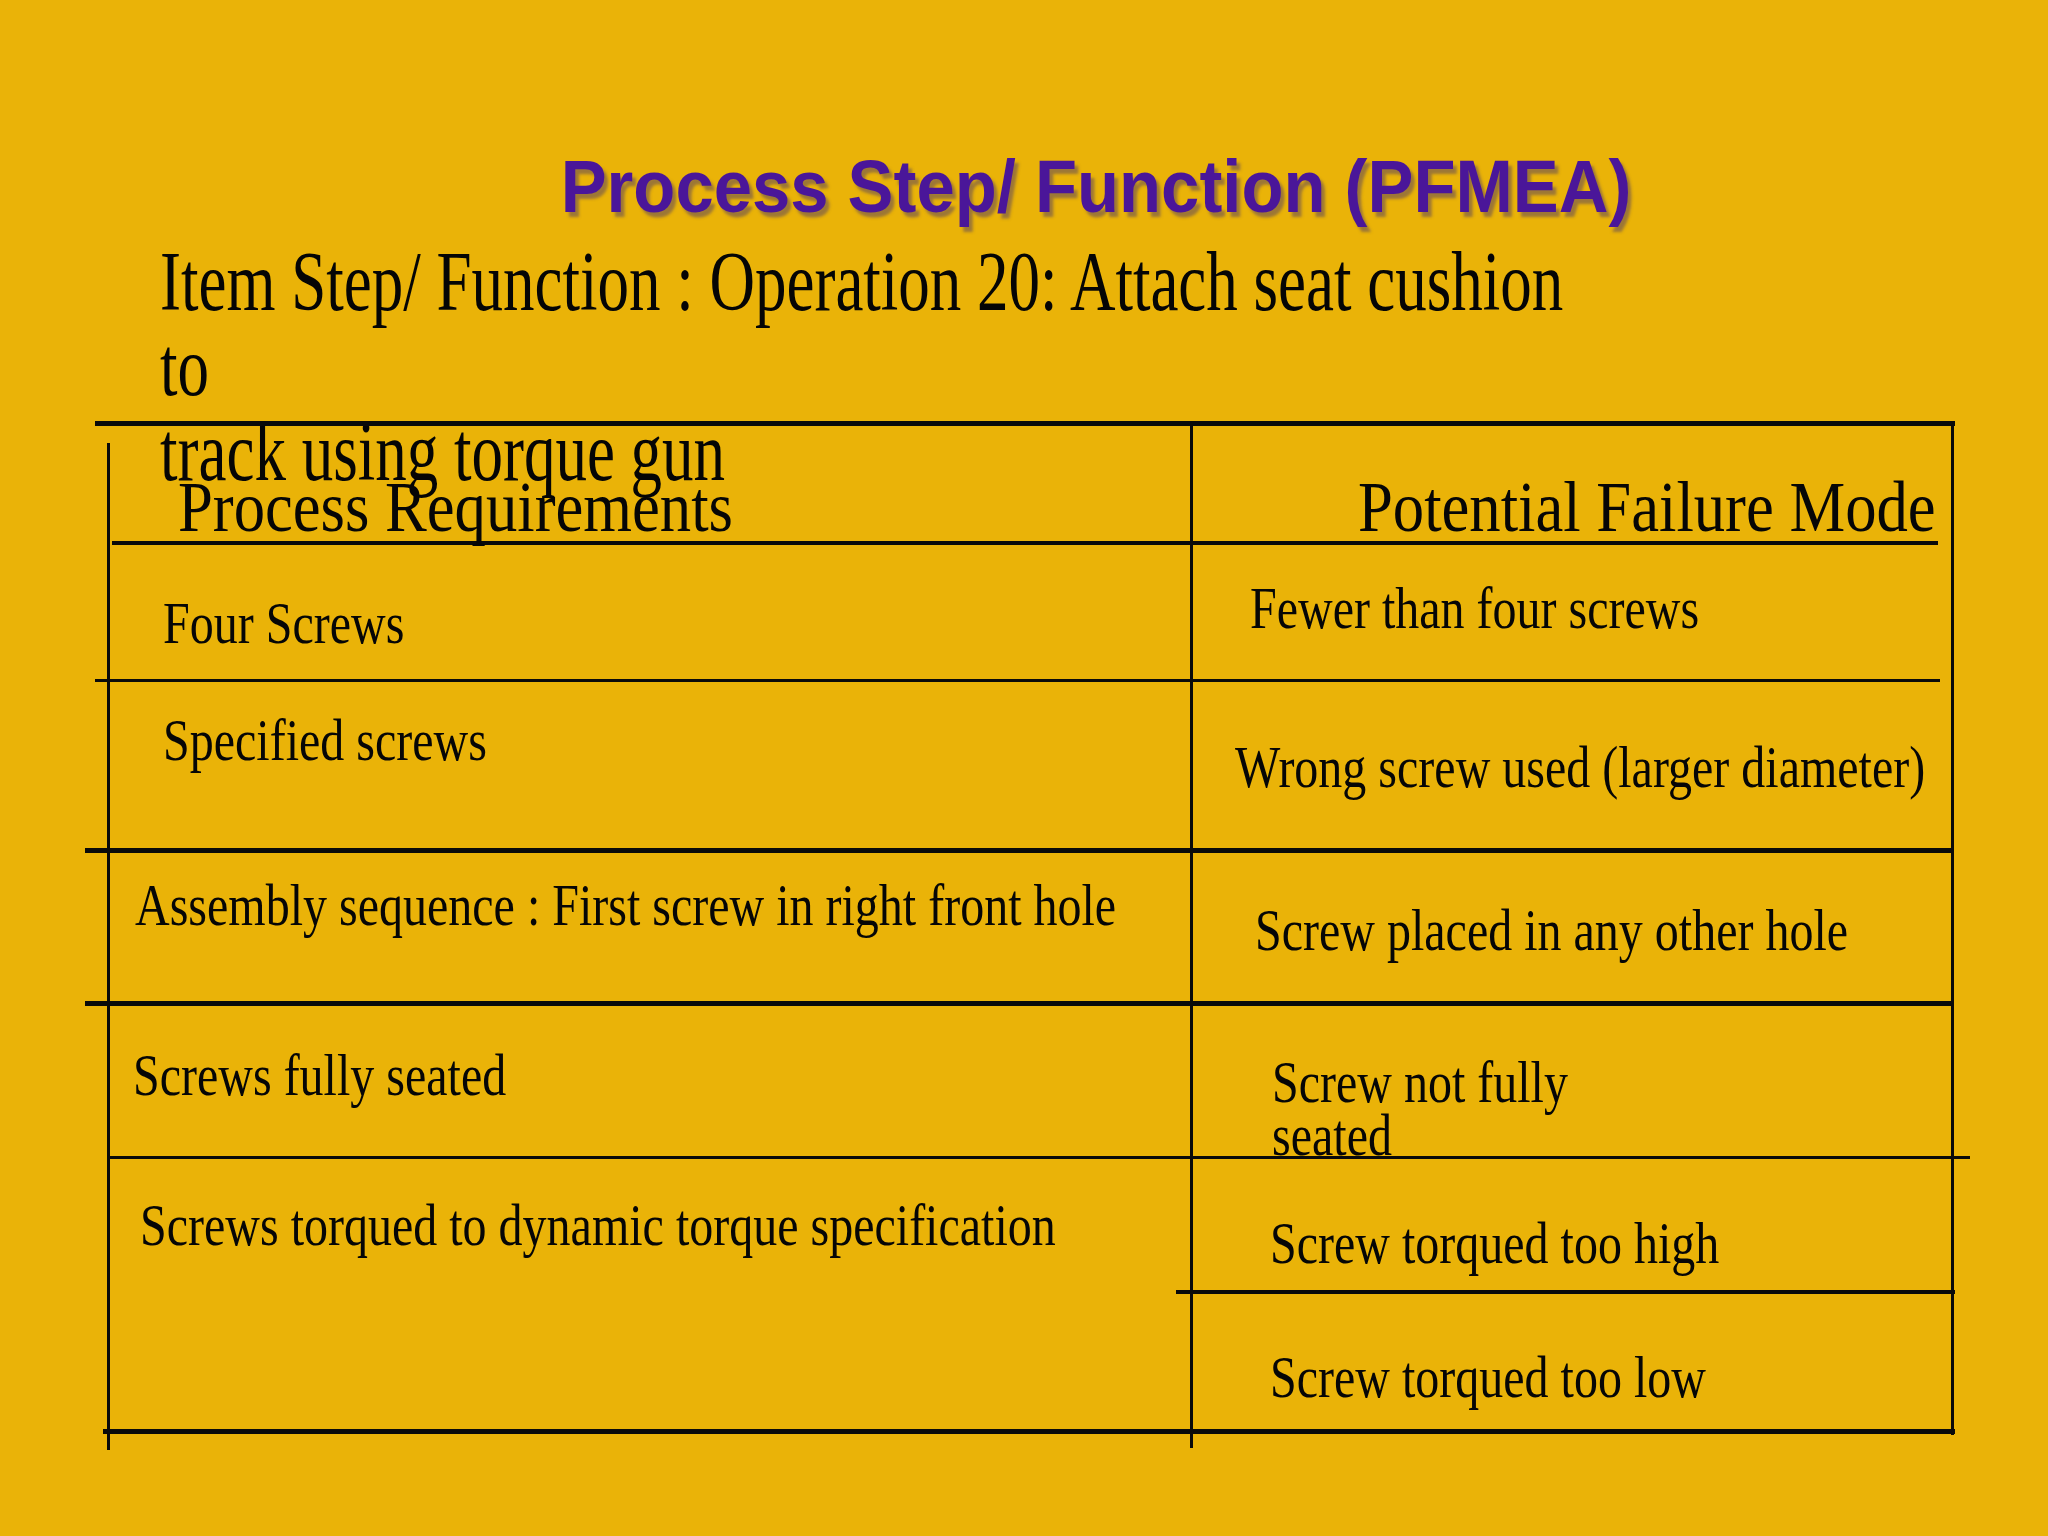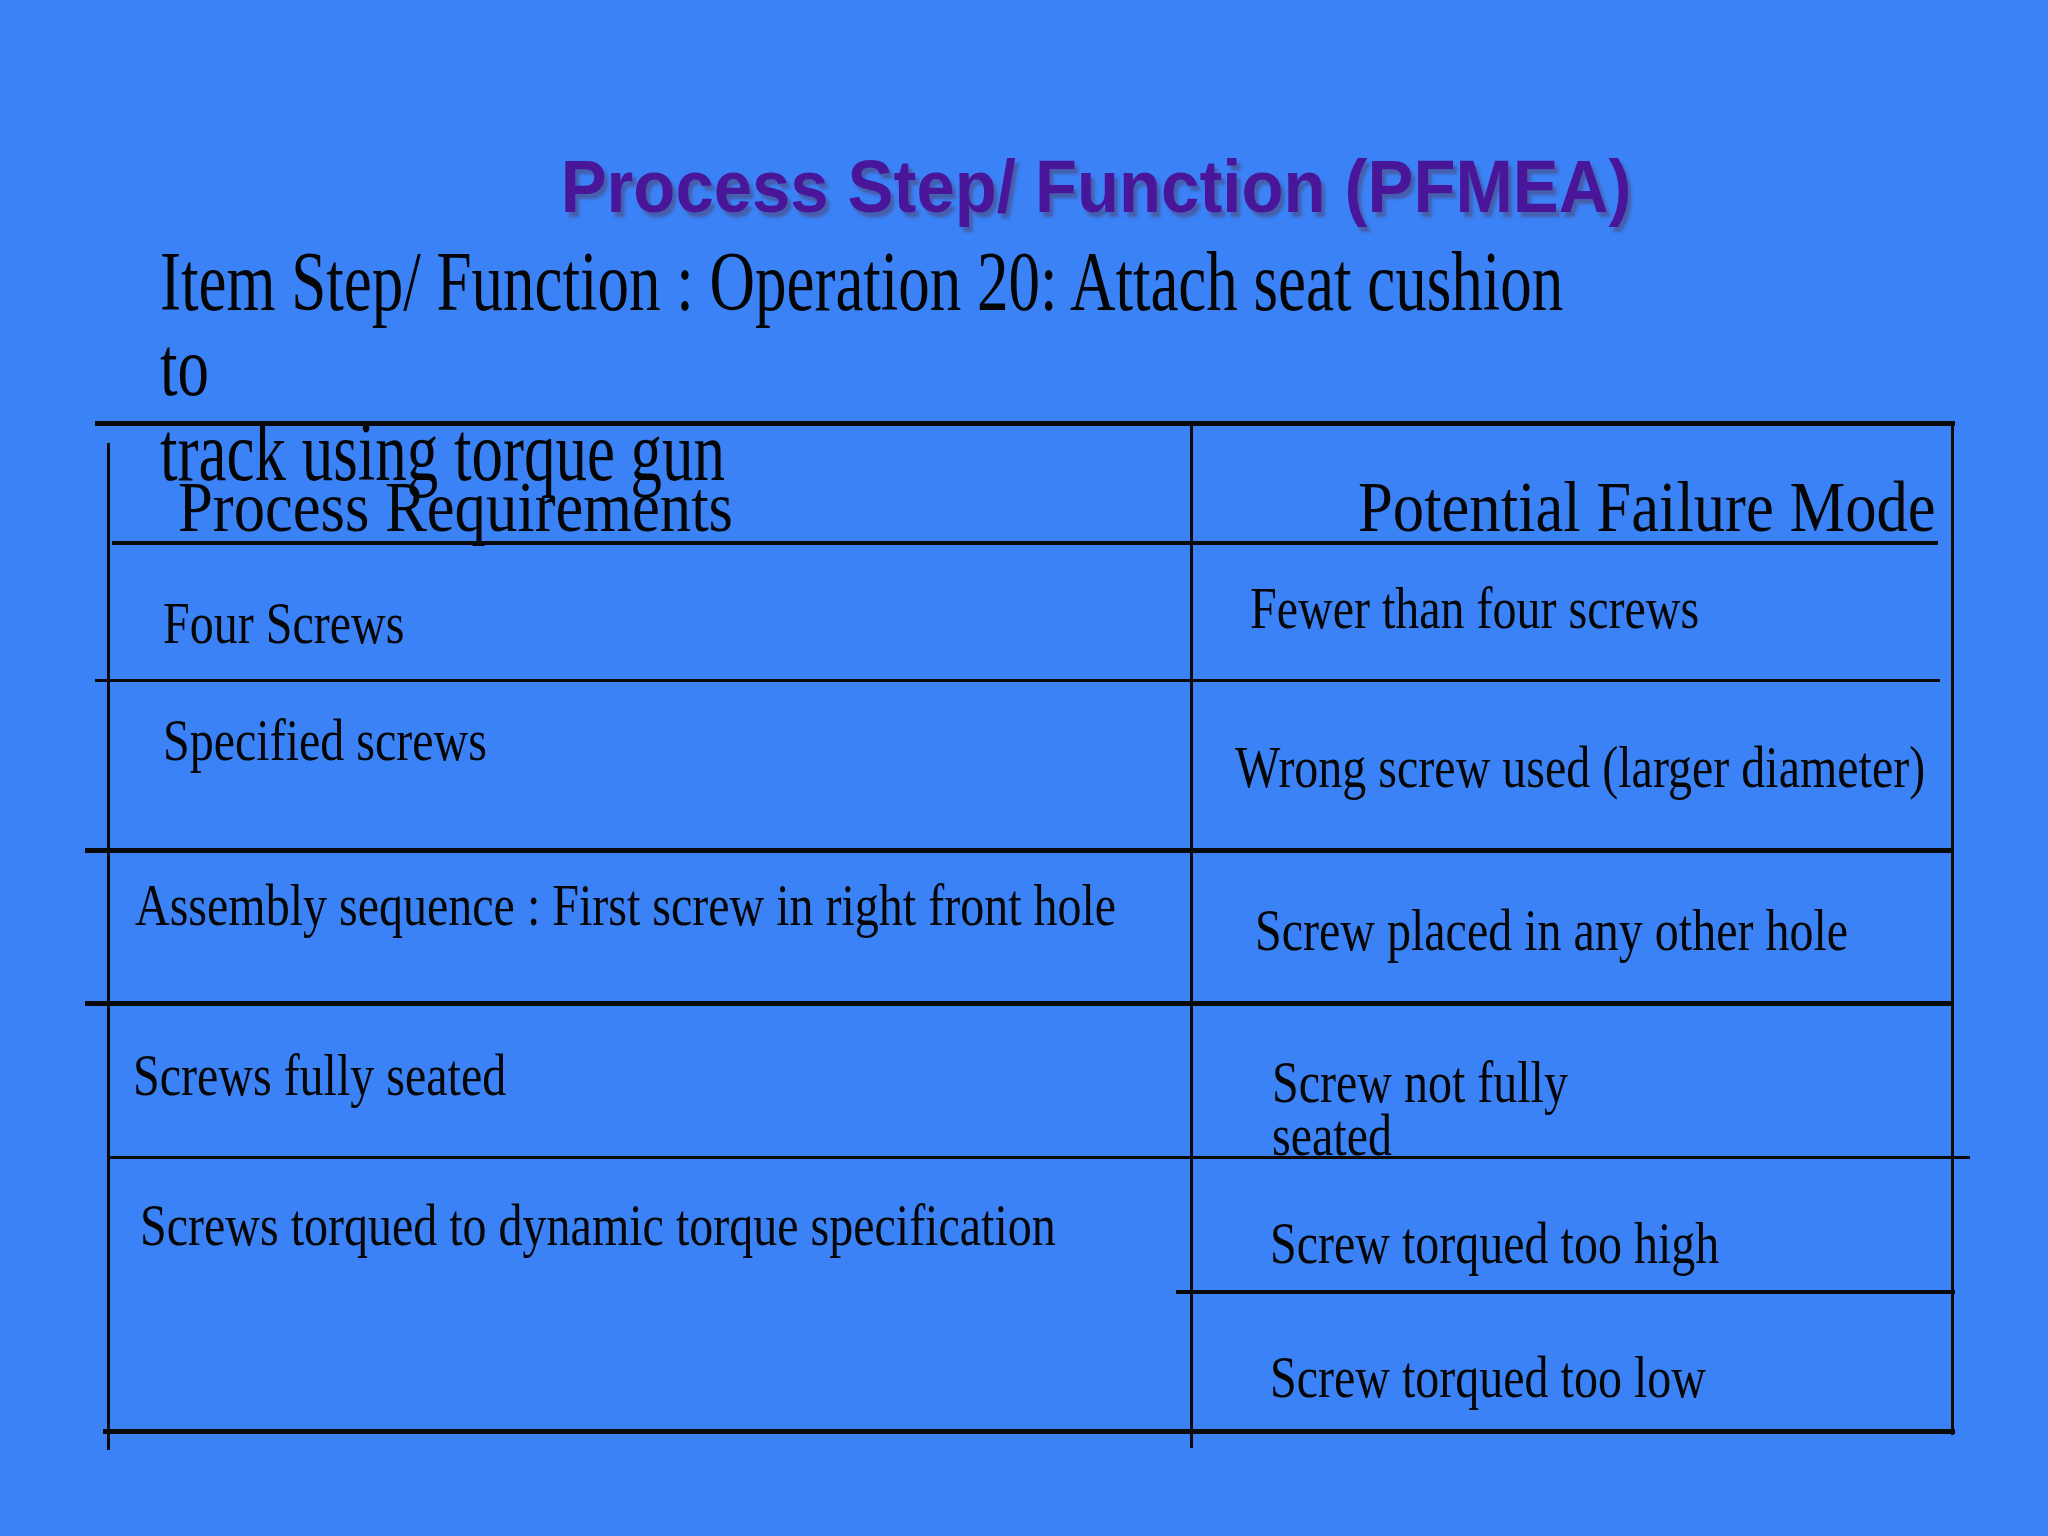--- a/index.html
+++ b/index.html
@@ -1,19 +1,19 @@
 <!DOCTYPE html>
 <html><head>
 <meta charset="utf-8">
 <style>
   html,body{margin:0;padding:0;background:#e8e8e8;}
   .slide{
     position:relative;
     width:2048px;height:1536px;
-    background:#3b82f6;
+    background:#eab308;
     overflow:hidden;
     font-family:"Liberation Serif", serif;
     color:#060606;
   }
   .title{
     position:absolute;
     left:1096px;top:146px;
     transform:translateX(-50%) scaleX(0.93);
     transform-origin:center top;
     font-family:"Liberation Sans", sans-serif;

